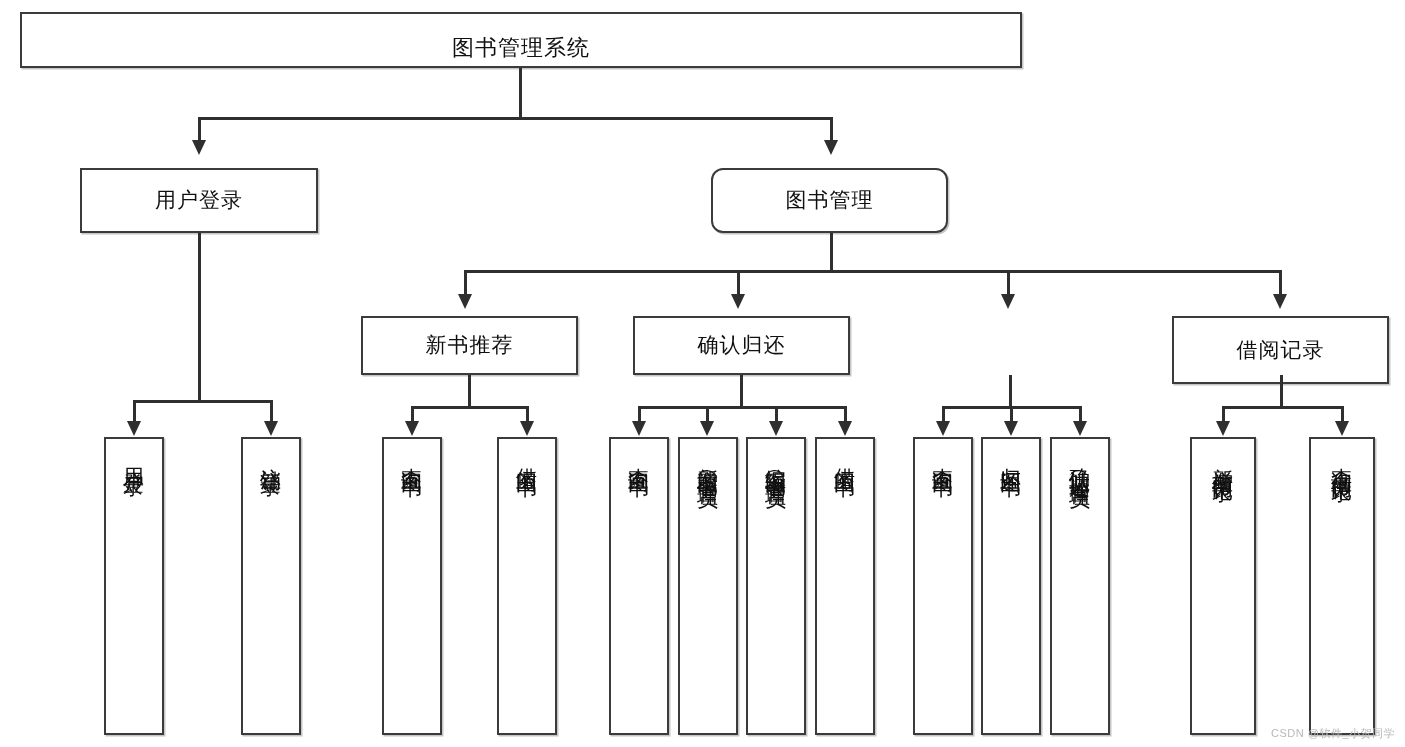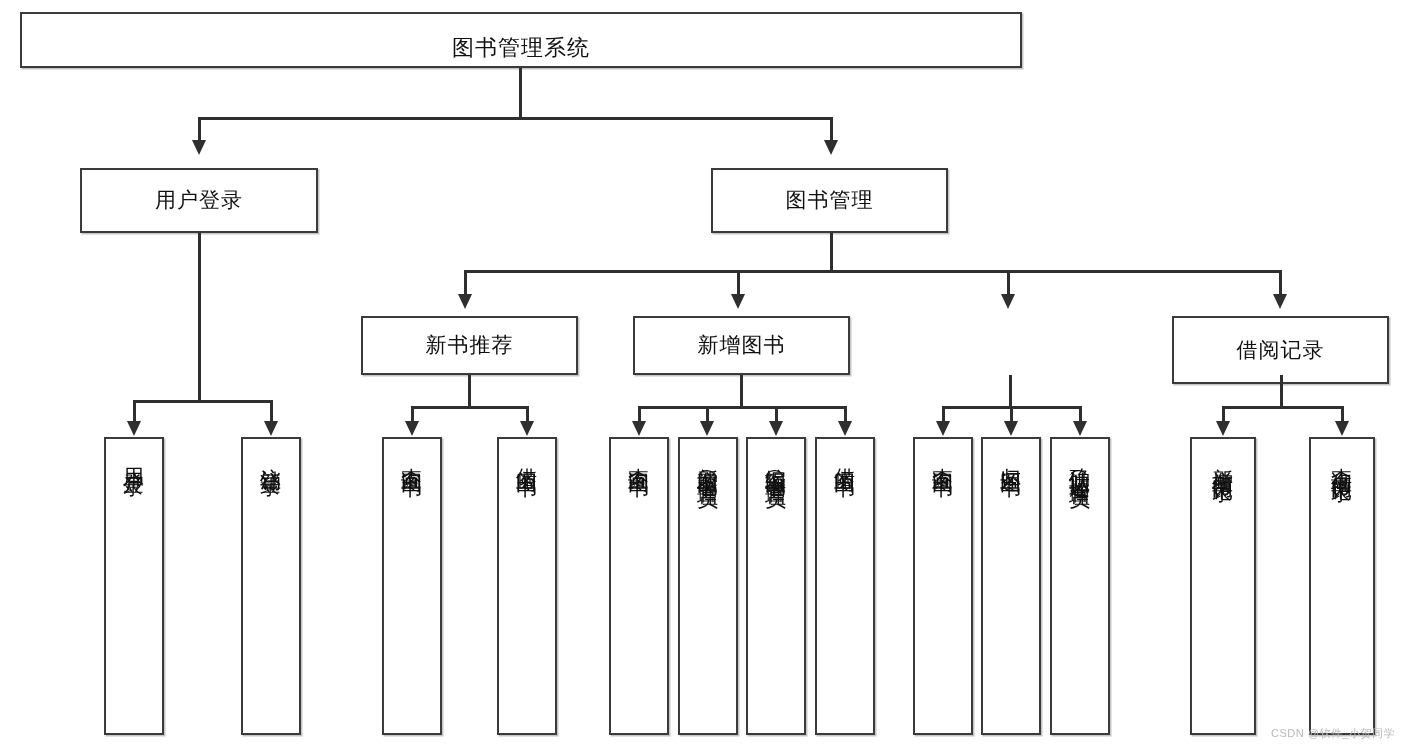--- a/index.html
+++ b/index.html
@@ -93,21 +93,21 @@
 
   <div class="ln v" style="left:198px;top:117px;height:24px;"></div>
   <div class="arrow" style="left:192px;top:140px;"></div>
   <div class="ln v" style="left:830px;top:117px;height:24px;"></div>
   <div class="arrow" style="left:824px;top:140px;"></div>
 
   <div class="node" style="left:80px;top:168px;width:238px;height:65px;">
     <span class="lbl">用户登录</span>
   </div>
 
-  <div class="node" style="left:711px;top:168px;width:237px;height:65px;">
+  <div class="node" style="left:711px;top:168px;width:237px;height:65px;border-radius:12px;">
     <span class="lbl">图书管理</span>
   </div>
 
   <div class="ln v" style="left:198px;top:233px;height:168px;"></div>
   <div class="ln h" style="left:133px;top:400px;width:137px;"></div>
   <div class="ln v" style="left:133px;top:400px;height:22px;"></div>
   <div class="arrow" style="left:127px;top:421px;"></div>
   <div class="ln v" style="left:270px;top:400px;height:22px;"></div>
   <div class="arrow" style="left:264px;top:421px;"></div>
 
@@ -123,21 +123,21 @@
   <div class="ln v" style="left:1007px;top:270px;height:25px;"></div>
   <div class="arrow" style="left:1001px;top:294px;"></div>
 
   <div class="ln v" style="left:1279px;top:270px;height:25px;"></div>
   <div class="arrow" style="left:1273px;top:294px;"></div>
 
   <div class="node" style="left:361px;top:316px;width:217px;height:59px;">
     <span class="lbl">新书推荐</span>
   </div>
   <div class="node" style="left:633px;top:316px;width:217px;height:59px;">
-    <span class="lbl">新增图书</span>
+    <span class="lbl">确认归还</span>
   </div>
   <div class="node" style="left:1172px;top:316px;width:217px;height:68px;">
     <span class="lbl">借阅记录</span>
   </div>
 
   <div class="ln v" style="left:468px;top:375px;height:32px;"></div>
   <div class="ln h" style="left:411px;top:406px;width:115px;"></div>
   <div class="ln v" style="left:411px;top:406px;height:16px;"></div>
   <div class="arrow" style="left:405px;top:421px;"></div>
   <div class="ln v" style="left:526px;top:406px;height:16px;"></div>

